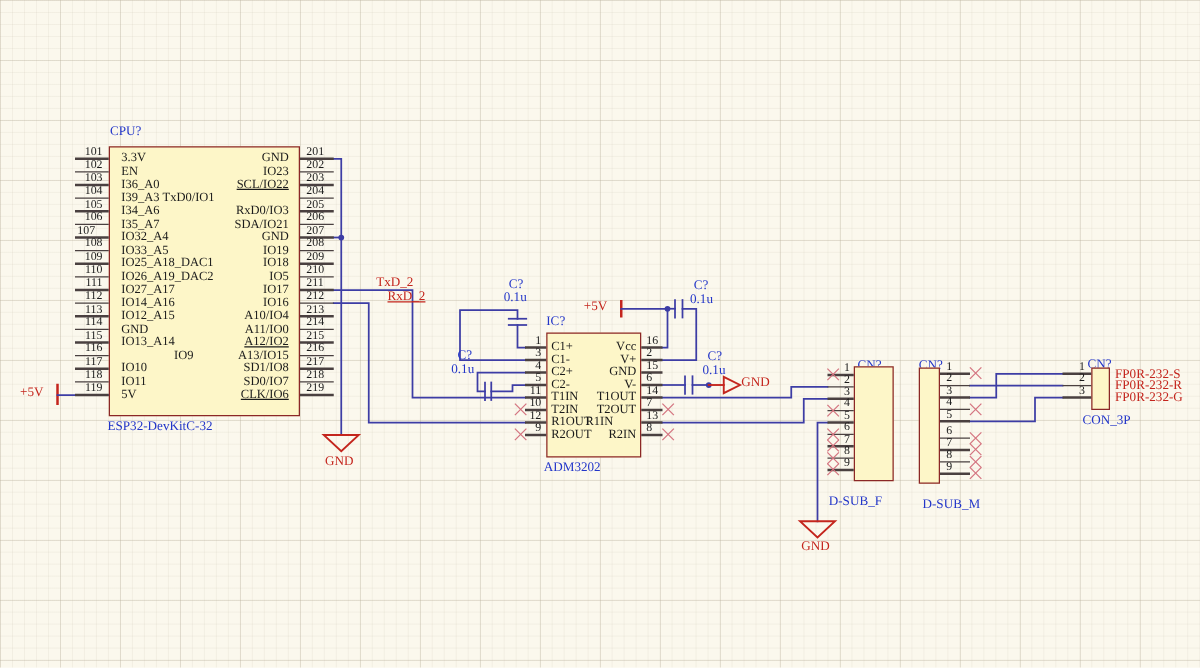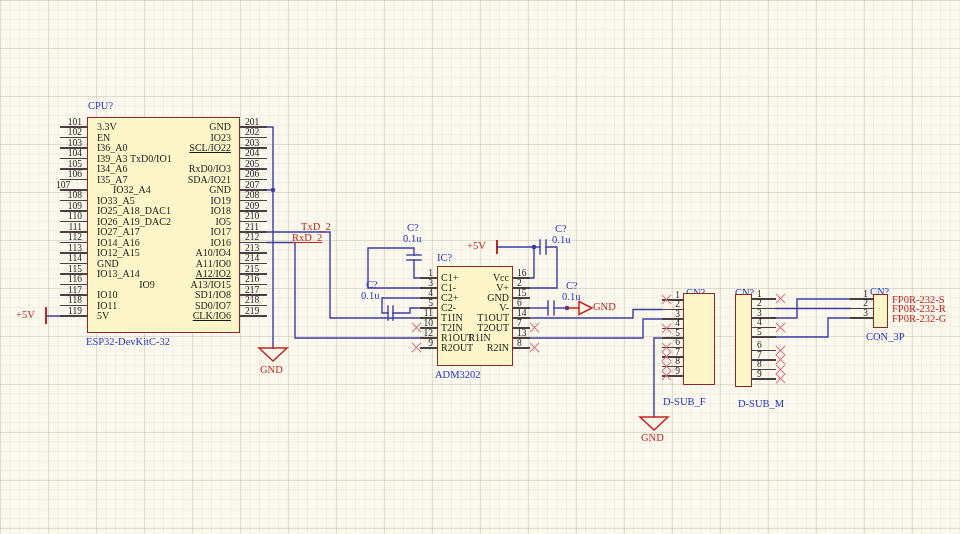--- a/index.html
+++ b/index.html
@@ -134,21 +134,21 @@
   <span class="lbl b" style="left:407px;top:222px;">C?</span>
   <span class="lbl b" style="left:403px;top:233px;">0.1u</span>
   <span class="lbl b" style="left:366px;top:279px;">C?</span>
   <span class="lbl b" style="left:361px;top:290px;">0.1u</span>
   <span class="lbl b" style="left:555px;top:223px;">C?</span>
   <span class="lbl b" style="left:552px;top:234px;">0.1u</span>
   <span class="lbl b" style="left:566px;top:280px;">C?</span>
   <span class="lbl b" style="left:562px;top:291px;">0.1u</span>
 
   <span class="lbl r" style="left:301px;top:221px;">TxD_2</span>
-  <span class="lbl r" style="left:292px;top:232px;text-decoration:underline;">RxD_2</span>
+  <span class="lbl r" style="left:310px;top:232px;text-decoration:underline;">RxD_2</span>
 
   <span class="lbl r" style="left:16px;top:309px;">+5V</span>
   <span class="lbl r" style="left:467px;top:240px;">+5V</span>
   <span class="lbl r" style="left:260px;top:364px;">GND</span>
   <span class="lbl r" style="left:593px;top:301px;">GND</span>
   <span class="lbl r" style="left:641px;top:432px;">GND</span>
 
   <span class="lbl r" style="left:892px;top:294px;">FP0R-232-S</span>
   <span class="lbl r" style="left:892px;top:303px;">FP0R-232-R</span>
   <span class="lbl r" style="left:892px;top:313px;">FP0R-232-G</span>
@@ -165,22 +165,22 @@
     <div class="pin-stub" style="left: 60px; top: 157.8px; width: 27px;"></div>
     <span class="pin-num" style="left: 56px; top: 148px; width: 26px; text-align: right;">104</span>
     <span class="pin-name" style="left: 97px; top: 152.5px; width: 100px; text-align: left;">I39_A3</span>
     <div class="pin-stub" style="left: 60px; top: 168.3px; width: 27px;"></div>
     <span class="pin-num" style="left: 56px; top: 158.5px; width: 26px; text-align: right;">105</span>
     <span class="pin-name" style="left: 97px; top: 163px; width: 100px; text-align: left;">I34_A6</span>
     <div class="pin-stub" style="left: 60px; top: 178.8px; width: 27px;"></div>
     <span class="pin-num" style="left: 56px; top: 169px; width: 26px; text-align: right;">106</span>
     <span class="pin-name" style="left: 97px; top: 173.5px; width: 100px; text-align: left;">I35_A7</span>
     <div class="pin-stub" style="left: 60px; top: 189.3px; width: 27px;"></div>
-    <span class="pin-num" style="left: 56px; top: 179.5px; width: 26px; text-align: left;">107</span>
-    <span class="pin-name" style="left: 97px; top: 184px; width: 100px; text-align: left; margin-left: 16px;">IO32_A4</span>
+    <span class="pin-num" style="left: 56px; top: 179.5px; width: 26px; text-align: center;">107</span>
+    <span class="pin-name" style="left: 97px; top: 184px; width: 100px; text-align: left;">IO32_A4</span>
     <div class="pin-stub" style="left: 60px; top: 199.8px; width: 27px;"></div>
     <span class="pin-num" style="left: 56px; top: 190px; width: 26px; text-align: right;">108</span>
     <span class="pin-name" style="left: 97px; top: 194.5px; width: 100px; text-align: left;">IO33_A5</span>
     <div class="pin-stub" style="left: 60px; top: 210.3px; width: 27px;"></div>
     <span class="pin-num" style="left: 56px; top: 200.5px; width: 26px; text-align: right;">109</span>
     <span class="pin-name" style="left: 97px; top: 205px; width: 100px; text-align: left;">IO25_A18_DAC1</span>
     <div class="pin-stub" style="left: 60px; top: 220.8px; width: 27px;"></div>
     <span class="pin-num" style="left: 56px; top: 211px; width: 26px; text-align: right;">110</span>
     <span class="pin-name" style="left: 97px; top: 215.5px; width: 100px; text-align: left;">IO26_A19_DAC2</span>
     <div class="pin-stub" style="left: 60px; top: 231.3px; width: 27px;"></div>

